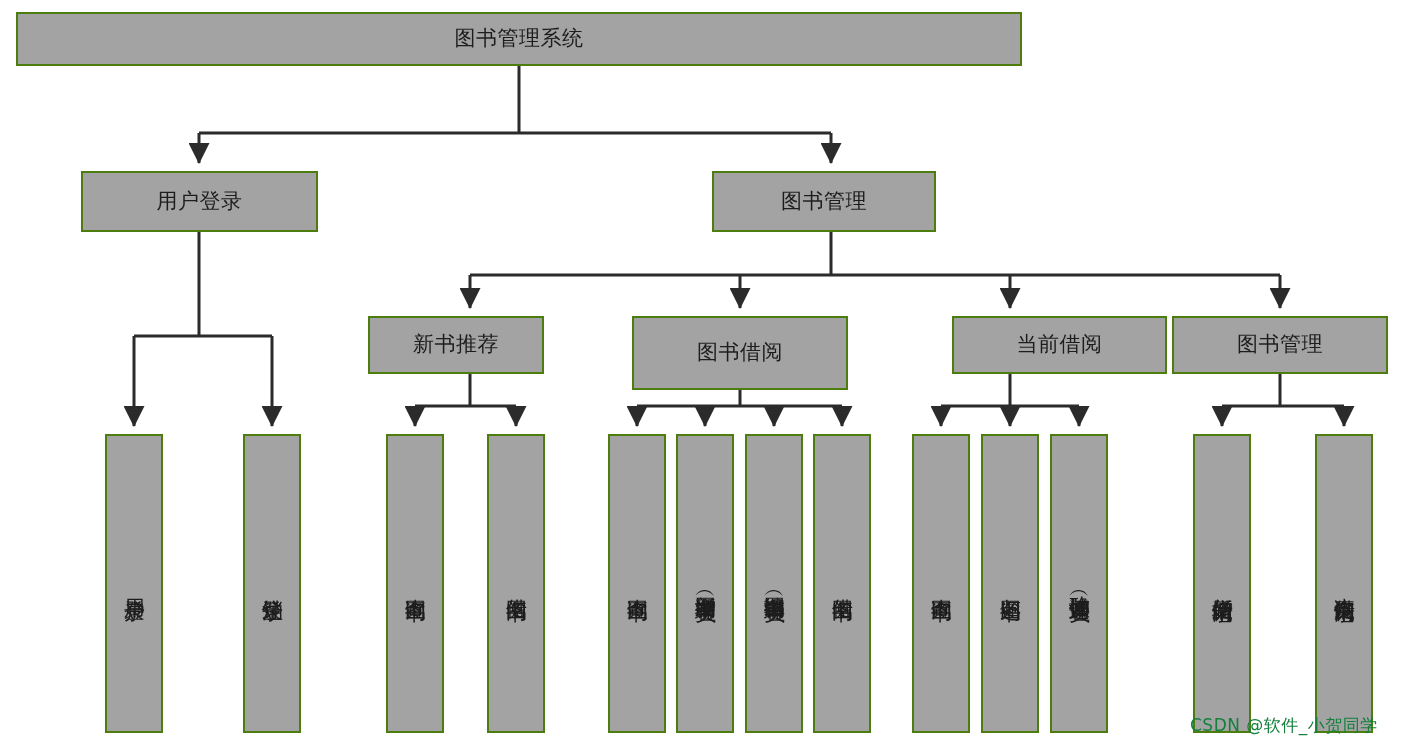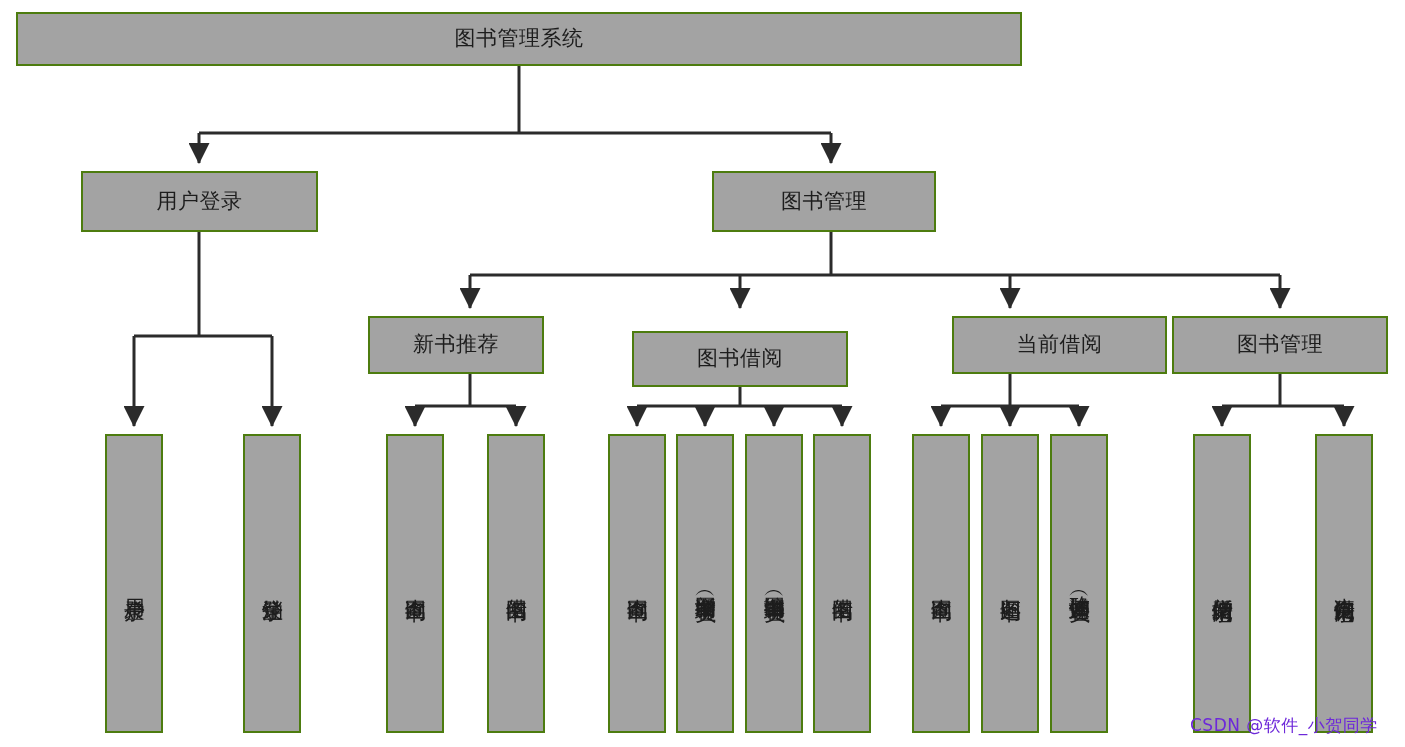--- a/index.html
+++ b/index.html
@@ -52,21 +52,21 @@
     writing-mode: vertical-rl;
     text-orientation: upright;
     font-size: 21px;
     line-height: 1.28;
     letter-spacing: 1px;
     white-space: normal;
     max-height: 262px;
   }
   .watermark {
     position: absolute;
-    color: #6d28d9;
+    color: #15803d;
     font-size: 17px;
     letter-spacing: 0.5px;
     white-space: nowrap;
     pointer-events: none;
   }
 </style>
 </head>
 <body>
 
 <div id="diagram-root">
@@ -140,21 +140,21 @@
   <div class="node-box" id="node-l1-0" style="left: 81px; top: 171px; width: 237px; height: 61px;">
     <span class="node-label">用户登录</span>
   </div>
   <div class="node-box" id="node-l1-1" style="left: 712px; top: 171px; width: 224px; height: 61px;">
     <span class="node-label">图书管理</span>
   </div>
 
   <div class="node-box" id="node-l2-0" style="left: 368px; top: 316px; width: 176px; height: 58px;">
     <span class="node-label">新书推荐</span>
   </div>
-  <div class="node-box" id="node-l2-1" style="left: 632px; top: 331px; width: 216px; height: 56px;">
+  <div class="node-box" id="node-l2-1" style="left: 632px; top: 316px; width: 216px; height: 74px;">
     <span class="node-label">图书借阅</span>
   </div>
   <div class="node-box" id="node-l2-2" style="left: 952px; top: 316px; width: 215px; height: 58px;">
     <span class="node-label">当前借阅</span>
   </div>
   <div class="node-box" id="node-l2-3" style="left: 1172px; top: 316px; width: 216px; height: 58px;">
     <span class="node-label">图书管理</span>
   </div>
 
   <div class="node-box leaf" id="node-leaf-0" style="left: 105px; top: 434px; width: 58px; height: 299px;">

